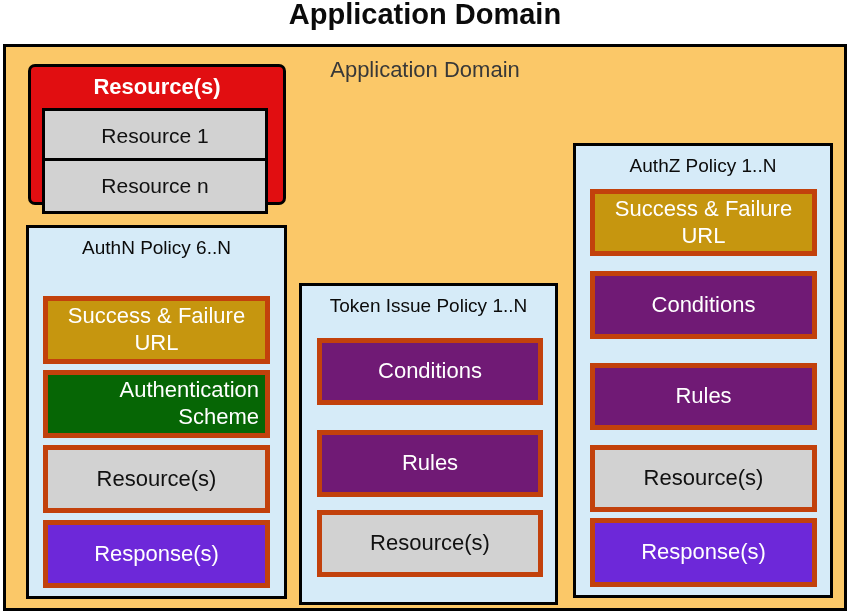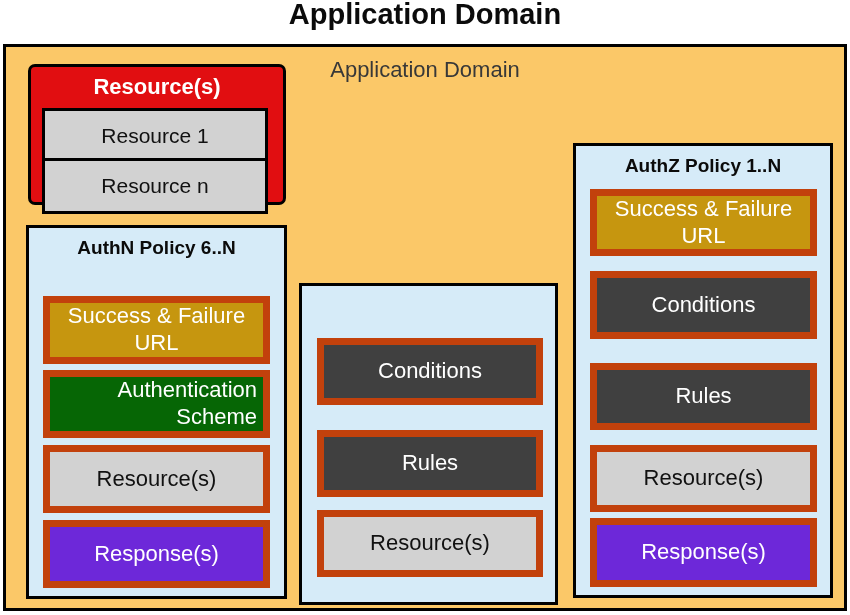--- a/index.html
+++ b/index.html
@@ -40,30 +40,30 @@
   .resource-item.rn{top:91px;}
   
   .policy{
     position:absolute;box-sizing:border-box;background:#D6EBF8;border:3px solid #000;
   }
   .policy-authn{left:20px;top:178px;width:261px;height:374px;}
   .policy-token{left:293px;top:236px;width:259px;height:322px;}
   .policy-authz{left:567px;top:96px;width:260px;height:455px;}
   .policy-title{
     position:absolute;left:0;top:9px;width:100%;text-align:center;
-    font-size:19px;font-weight:bold;color:#0b0b0b;
+    font-size:19px;font-weight:normal;color:#0b0b0b;
   }
   .block{
-    position:absolute;box-sizing:border-box;border:7px solid #c2410c;
+    position:absolute;box-sizing:border-box;border:5px solid #c2410c;
     display:flex;align-items:center;justify-content:center;text-align:center;
     font-size:22px;line-height:1.22;padding:2px 6px;
   }
   .block.gold{background:#C6960F;color:#ffffff;}
   .block.dark-green{background:#066605;color:#ffffff;}
-  .block.green{background:#404040;color:#ffffff;}
+  .block.green{background:#701a75;color:#ffffff;}
   .block.gray{background:#D2D2D2;color:#111111;}
   .block.brown{background:#6d28d9;color:#ffffff;}
   
   .policy-authn .block{left:14px;width:227px;}
   .authn-b0{top:68px;height:68px;}
   .authn-b1{top:142px;height:68px;text-align:right;}
   .authn-b2{top:217px;height:68px;}
   .authn-b3{top:292px;height:68px;}
   
   .policy-token .block{left:15px;width:226px;}
@@ -95,20 +95,21 @@
 
   <div class="policy policy-authn">
     <div class="policy-title">AuthN Policy 6..N</div>
     <div class="block gold authn-b0">Success &amp; Failure URL</div>
     <div class="block dark-green authn-b1">Authentication Scheme</div>
     <div class="block gray authn-b2">Resource(s)</div>
     <div class="block brown authn-b3">Response(s)</div>
   </div>
 
   <div class="policy policy-token">
+    <div class="policy-title">Token Issue Policy 1..N</div>
     <div class="block green token-b0">Conditions</div>
     <div class="block green token-b1">Rules</div>
     <div class="block gray token-b2">Resource(s)</div>
   </div>
 
   <div class="policy policy-authz">
     <div class="policy-title">AuthZ Policy 1..N</div>
     <div class="block gold authz-b0">Success &amp; Failure URL</div>
     <div class="block green authz-b1">Conditions</div>
     <div class="block green authz-b2">Rules</div>

